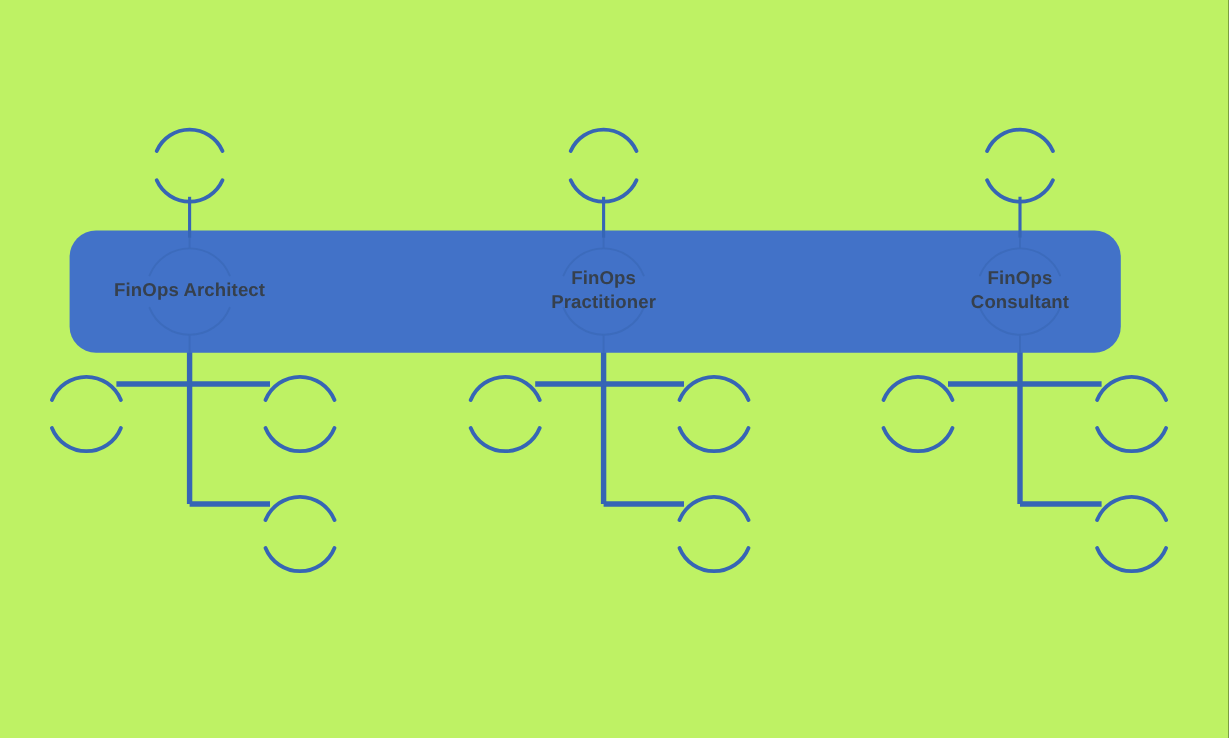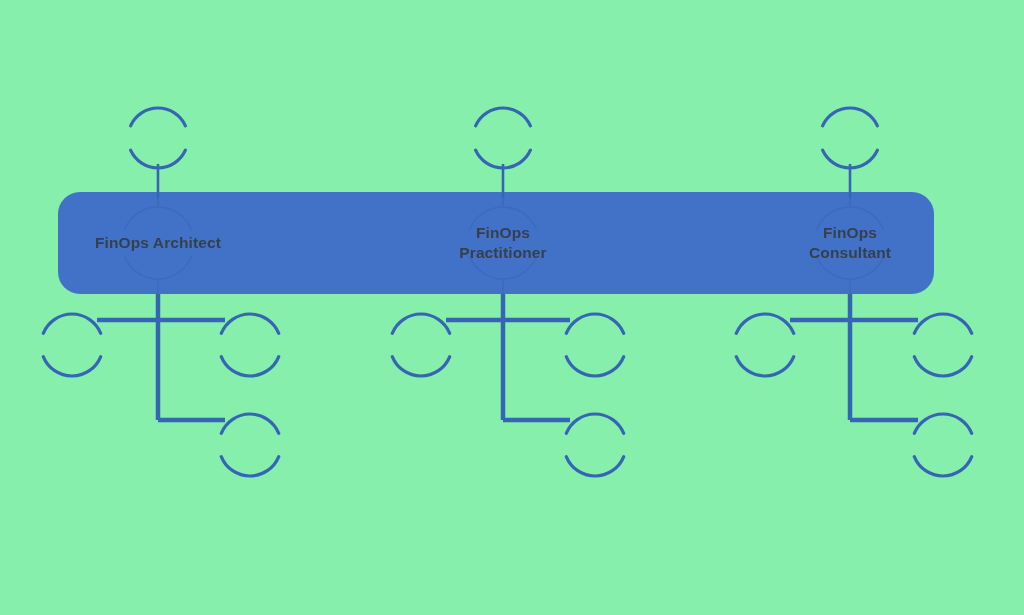--- a/index.html
+++ b/index.html
@@ -5,21 +5,21 @@
 <style>
   html, body {
     margin: 0;
     padding: 0;
     background: #000000;
   }
   #stage {
     position: relative;
     width: 1024px;
     height: 615px;
-    background: #86efac;
+    background: #bef264;
     overflow: hidden;
     font-family: "Liberation Sans", "DejaVu Sans", sans-serif;
   }
   #diagram-svg {
     position: absolute;
     left: 0;
     top: 0;
     width: 1024px;
     height: 615px;
     display: block;

